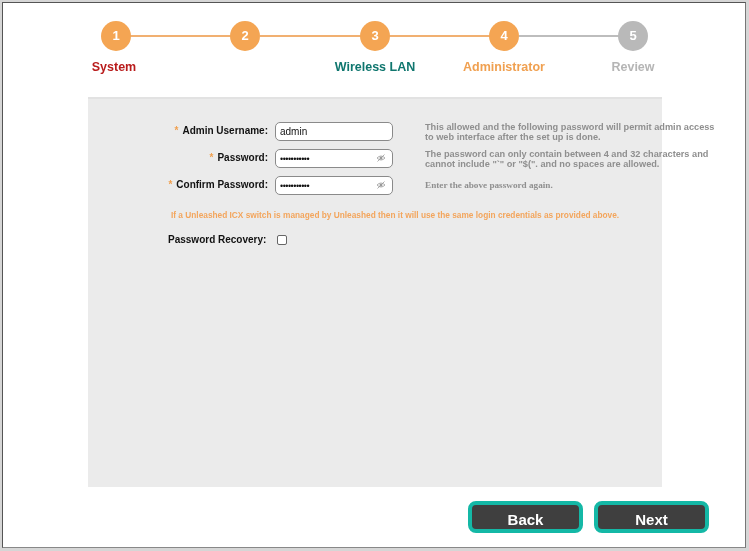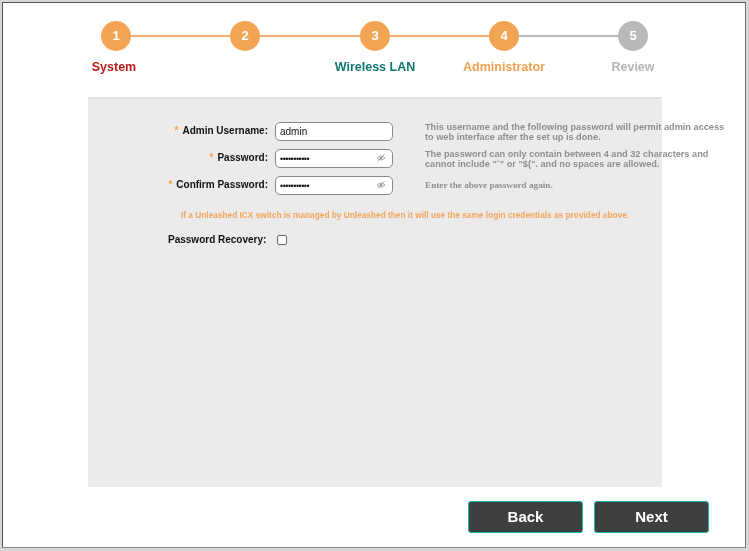--- a/index.html
+++ b/index.html
@@ -40,34 +40,34 @@
     border: 1px solid #8a8a8a; border-radius: 5px; font-size: 10px; color: #111;
     padding-left: 4px; line-height: 17px; font-family: "Liberation Sans", sans-serif;
   }
   .dots { letter-spacing: -0.5px; font-size: 9px; }
   .eye { position: absolute; right: 6px; top: 3px; width: 10px; height: 10px; }
   .help {
     position: absolute; left: 337px; width: 300px; font-size: 9.2px; font-weight: bold;
     color: #8f8f8f; line-height: 10px;
   }
   .notice {
-    position: absolute; left: 93px; top: 111px; font-size: 8.3px; font-weight: bold; color: #f3a55c;
+    position: absolute; left: 83px; top: 111px; font-size: 8.3px; font-weight: bold; color: #f3a55c;
     white-space: nowrap;
   }
   .recovery-label {
     position: absolute; left: 80px; top: 135px; font-size: 10px; font-weight: bold; color: #111;
     line-height: 12px;
   }
   .checkbox {
     position: absolute; left: 189px; top: 136px; width: 10px; height: 10px;
     border: 1px solid #666; border-radius: 2px; background: #fff;
   }
   .btn {
     position: absolute; top: 498px; width: 115px; height: 32px; background: #3f3f3f;
-    border: 1px solid #14b8a6; border-radius: 3px; color: #fff; font-weight: bold;
+    border: 4px solid #14b8a6; border-radius: 8px; color: #fff; font-weight: bold;
     font-size: 15px; text-align: center; line-height: 30px; cursor: pointer;
     font-family: "Liberation Sans", sans-serif;
   }
 </style>
 </head>
 <body>
 
 <div class="frame">
 
   <div class="stepper">
@@ -98,21 +98,21 @@
   </div>
 
   <div class="panel">
 
     <div class="row" style="top:22px; width:180px;">
       <div class="flabel">
         <span class="req">*</span><span>Admin Username:</span>
       </div>
     </div>
     <input class="finput" style="left: 187px; top: 23px;" type="text" value="admin">
-    <div class="help" style="top:23px;">This username and the following password will permit admin access to web interface after the set up is done.</div>
+    <div class="help" style="top:23px;">This allowed and the following password will permit admin access to web interface after the set up is done.</div>
 
     <div class="row" style="top:49px; width:180px;">
       <div class="flabel">
         <span class="req">*</span><span>Password:</span>
       </div>
     </div>
     <div class="finput" style="left:187px; top:50px;">
       <span class="dots">•••••••••••</span>
       <svg class="eye" viewBox="0 0 10 10">
         <path d="M1 5 Q5 1 9 5 Q5 9 1 5 Z" fill="none" stroke="#999" stroke-width="0.8"></path>

